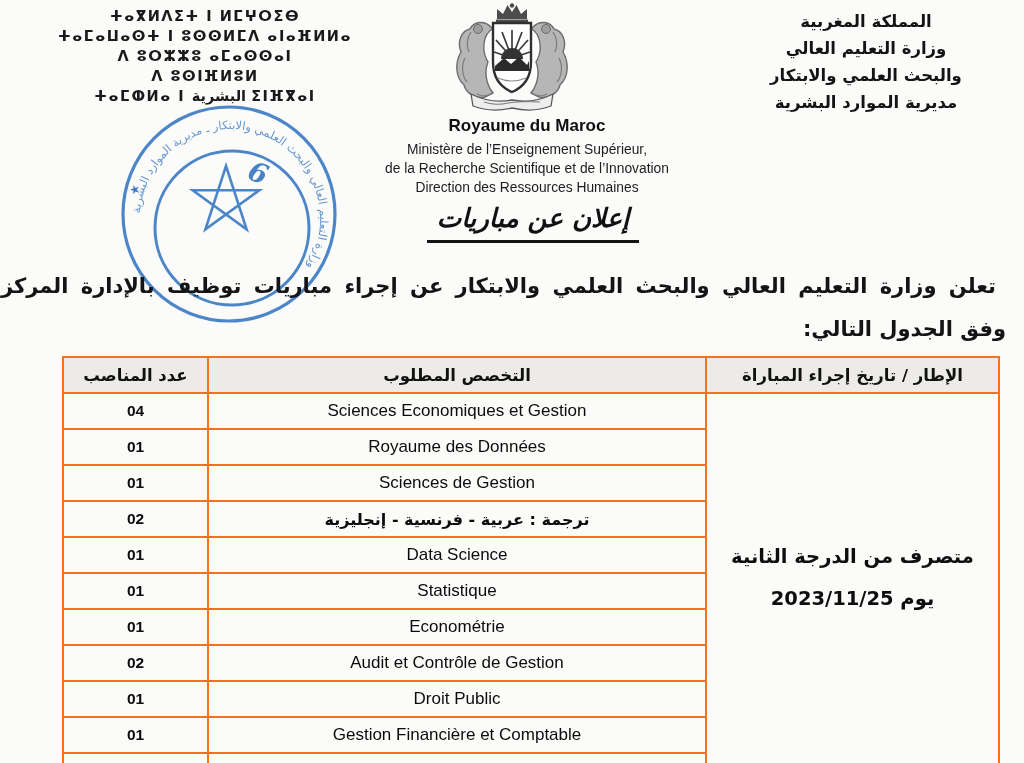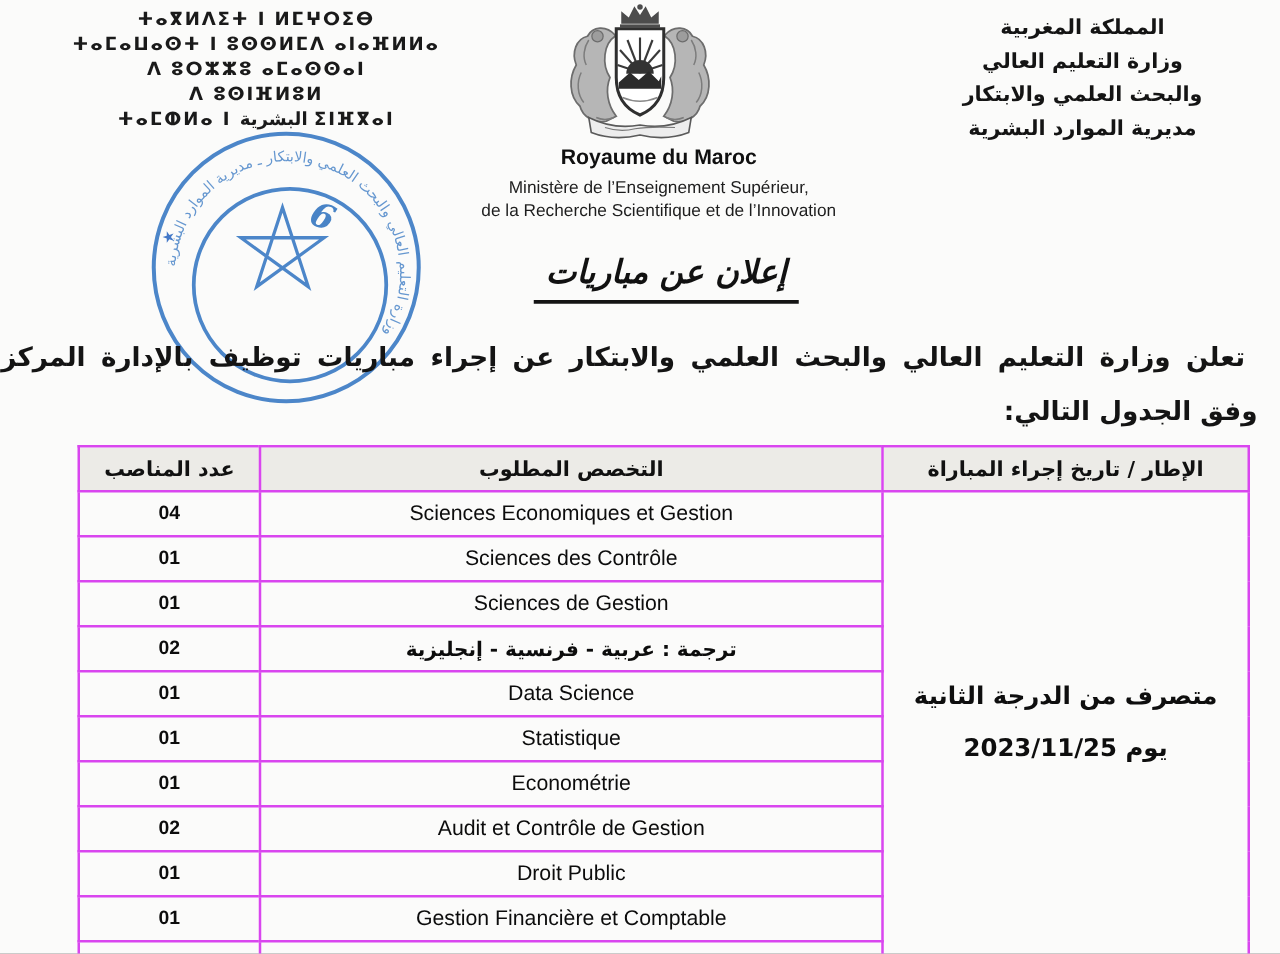--- a/index.html
+++ b/index.html
@@ -69,21 +69,21 @@
     font-family:"DejaVu Sans", sans-serif;
     font-size:21px; font-weight:bold; color:#141414;
   }
   
   table.jobs {
     position:absolute; left:62px; top:356px;
     width:936px; border-collapse:collapse; table-layout:fixed;
     direction:rtl;
   }
   table.jobs th, table.jobs td {
-    border:2px solid #d946ef;
+    border:2px solid #f97316;
     height:36px; vertical-align:middle; text-align:center;
     overflow:hidden;
   }
   table.jobs th {
     background:#ecebe7;
     font-family:"DejaVu Sans", sans-serif;
     font-size:16.5px; font-weight:bold; color:#111;
   }
   col.c-frame { width:293px; }
   col.c-spec  { width:498px; }
@@ -151,20 +151,21 @@
         <path d="M24,92 Q44,102 65,98 Q86,102 106,92 L104,104 Q86,111 65,106 Q44,111 26,104 Z" fill="#ededed" stroke="#5a5a5a" stroke-width="1.3"></path>
         <path d="M37,100 Q49,104 61,101 Q73,99 93,100" stroke="#787878" stroke-width="1" fill="none"></path>
       </g>
     </svg>
   </div>
 
   <div class="center-head">
     <div class="kingdom">Royaume du Maroc</div>
     <div class="ministry-line">Ministère de l’Enseignement Supérieur,</div>
     <div class="ministry-line">de la Recherche Scientifique et de l’Innovation</div>
+    <div class="ministry-line">Direction des Ressources Humaines</div>
   </div>
 
   <div class="ar-head">
     <div>المملكة المغربية</div>
     <div>وزارة التعليم العالي</div>
     <div>والبحث العلمي والابتكار</div>
     <div>مديرية الموارد البشرية</div>
   </div>
 
   <div class="stamp">
@@ -204,21 +205,21 @@
     <tbody>
         <tr>
           <td rowspan="11" class="frame-cell">
             <div>متصرف من الدرجة الثانية</div>
             <div>يوم 2023/11/25</div>
           </td>
           <td class="spec-cell">Sciences Economiques et Gestion</td>
           <td class="count-cell">04</td>
         </tr>
         <tr>
-          <td class="spec-cell">Sciences des Contrôle</td>
+          <td class="spec-cell">Royaume des Données</td>
           <td class="count-cell">01</td>
         </tr>
         <tr>
           <td class="spec-cell">Sciences de Gestion</td>
           <td class="count-cell">01</td>
         </tr>
         <tr>
           <td class="spec-cell ar">ترجمة : عربية - فرنسية - إنجليزية</td>
           <td class="count-cell">02</td>
         </tr>

